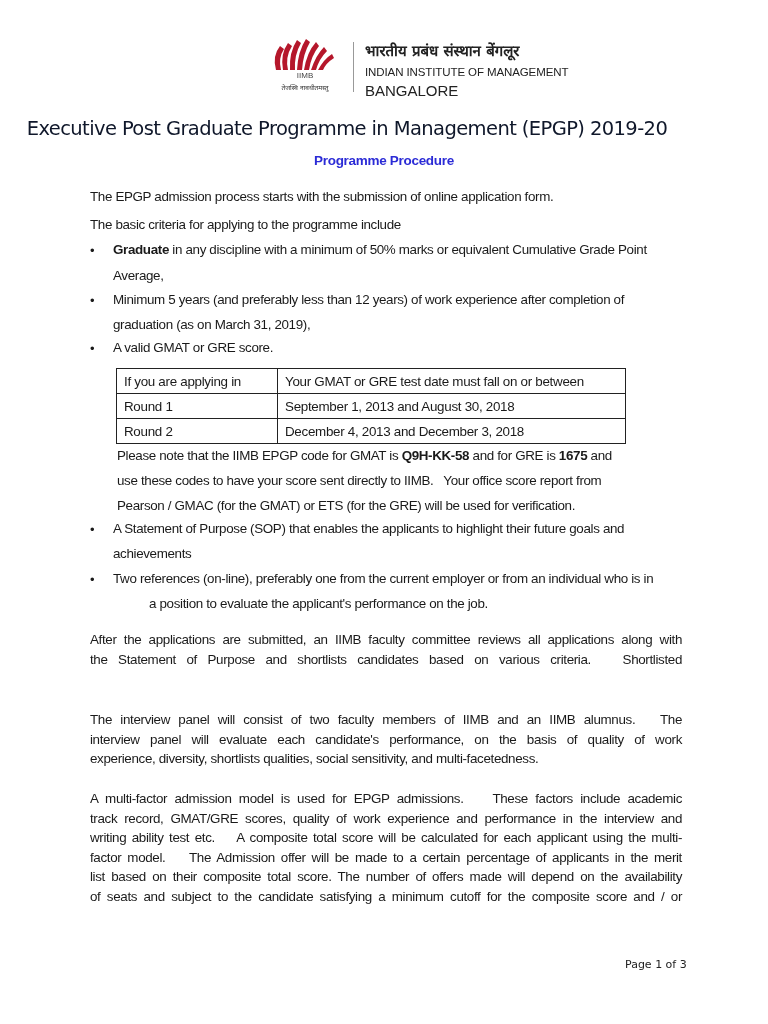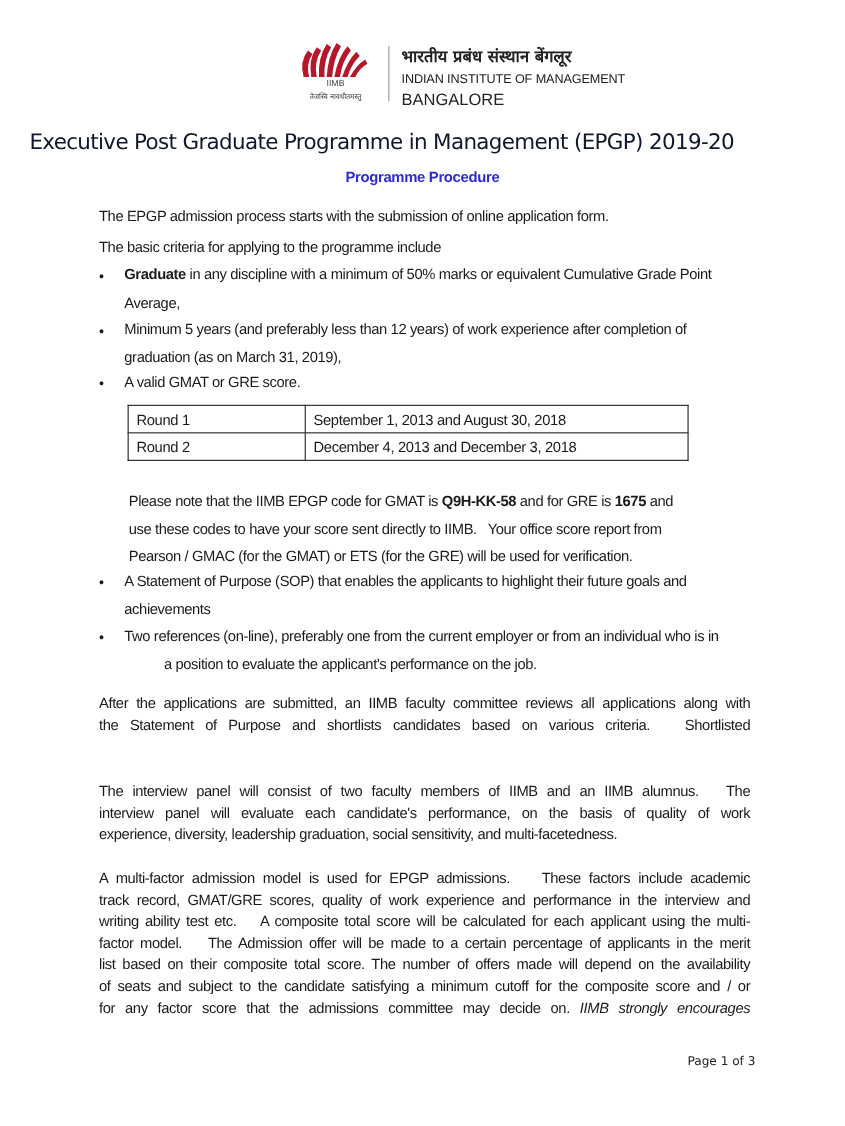--- a/index.html
+++ b/index.html
@@ -61,20 +61,24 @@
 
 <span class="bullet" style="top:293px;">•</span>
 <div class="abs p" style="left:113px; top:292px;">Minimum 5 years (and preferably less than 12 years) of work experience after completion of</div>
 <div class="abs p" style="left:113px; top:317px;">graduation (as on March 31, 2019),</div>
 
 <span class="bullet" style="top:341px;">•</span>
 <div class="abs p" style="left:113px; top:340px;">A valid GMAT or GRE score.</div>
 
 <table class="dates">
   <tbody>
+      <tr>
+    <td class="c1">If you are applying in</td>
+    <td>Your GMAT or GRE test date must fall on or between</td>
+  </tr>
   <tr>
     <td class="c1">Round 1</td>
     <td>September 1, 2013 and August 30, 2018</td>
   </tr>
   <tr>
     <td class="c1">Round 2</td>
     <td>December 4, 2013 and December 3, 2018</td>
   </tr>
 </tbody>
   </table>
@@ -92,26 +96,25 @@
 <div class="abs p" style="left:113px; top:596px;margin-left:36px;">a position to evaluate the applicant's performance on the job.</div>
 
 <div class="justify-block" style="top:630px;">
   <span class="justify-line">After the applications are submitted, an IIMB faculty committee reviews all applications along with</span>
   <span class="justify-line" style="white-space:pre;">the Statement of Purpose and shortlists candidates based on various criteria.   Shortlisted</span>
 </div>
 
 <div class="justify-block" style="top:710px;">
   <span class="justify-line" style="white-space:pre;">The interview panel will consist of two faculty members of IIMB and an IIMB alumnus.   The</span>
   <span class="justify-line">interview panel will evaluate each candidate's performance, on the basis of quality of work</span>
-  <span class="justify-line last-line">experience, diversity, leadership graduation, social sensitivity, and multi-facetedness.</span>
+  <span class="justify-line last-line">experience, diversity, shortlists qualities, social sensitivity, and multi-facetedness.</span>
 </div>
 
 <div class="justify-block" style="top:789px;">
   <span class="justify-line" style="white-space:pre;">A multi-factor admission model is used for EPGP admissions.    These factors include academic</span>
   <span class="justify-line">track record, GMAT/GRE scores, quality of work experience and performance in the interview and</span>
   <span class="justify-line" style="white-space:pre;">writing ability test etc.    A composite total score will be calculated for each applicant using the multi-</span>
   <span class="justify-line" style="white-space:pre;">factor model.    The Admission offer will be made to a certain percentage of applicants in the merit</span>
   <span class="justify-line">list based on their composite total score. The number of offers made will depend on the availability</span>
   <span class="justify-line">of seats and subject to the candidate satisfying a minimum cutoff for the composite score and / or</span>
-  <span class="justify-line"><span>for any factor score that the admissions committee may decide on. </span><i>IIMB strongly encourages</i></span>
 </div>
 
 <div class="abs footer">Page 1 of 3</div>
 
 </body></html>

